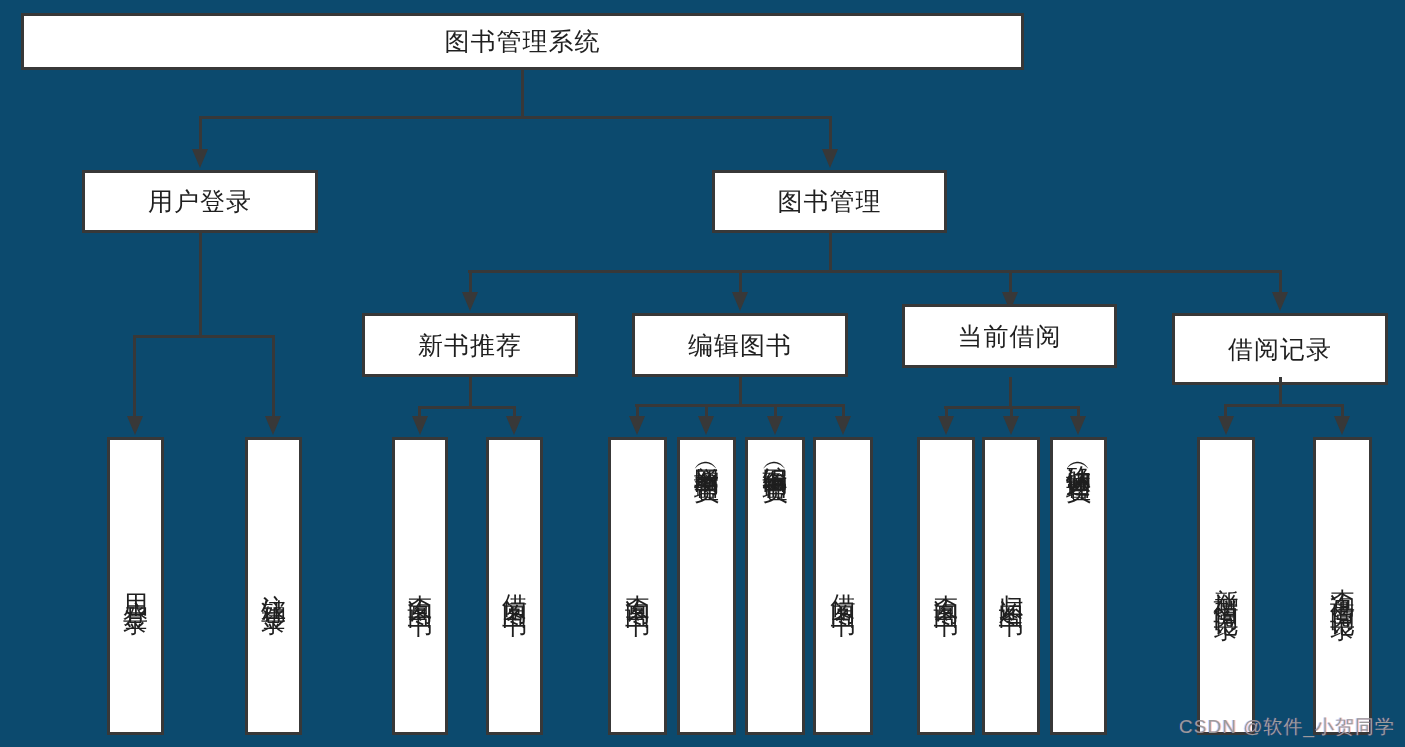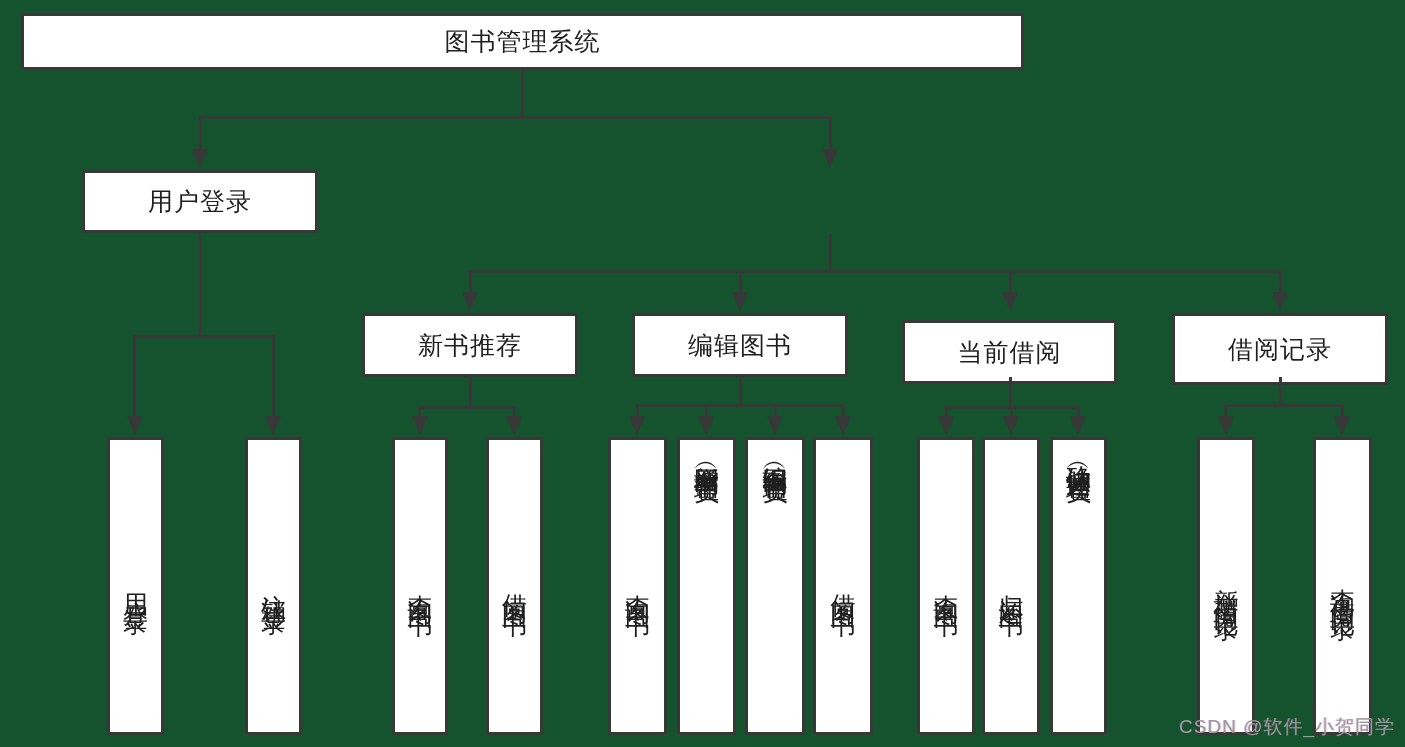--- a/index.html
+++ b/index.html
@@ -4,21 +4,21 @@
 <style>
   html, body {
     margin: 0;
     padding: 0;
     background: #ffffff;
   }
   #canvas {
     position: relative;
     width: 1405px;
     height: 747px;
-    background: #14532d;
+    background: #0c4a6e;
     overflow: hidden;
     font-family: "Liberation Sans", "DejaVu Sans", sans-serif;
     color: #1f1f1f;
   }
   
   .hbox {
     position: absolute;
     box-sizing: border-box;
     border: 3px solid #383838;
     background: #ffffff;
@@ -97,20 +97,23 @@
 
   <div class="vline" style="left:521px; top:70px; height:48px;"></div>
   <div class="hline" style="left:199px; top:116px; width:632px;"></div>
   <div class="vline" style="left:199px; top:116px; height:35px;"></div>
   <div class="arrow" style="left:192px; top:149px;"></div>
   <div class="vline" style="left:829px; top:116px; height:35px;"></div>
   <div class="arrow" style="left:822px; top:149px;"></div>
 
   <div class="hbox" style="left:82px; top:170px; width:236px; height:63px;">
     <span>用户登录</span>
+  </div>
+  <div class="hbox" style="left:712px; top:170px; width:235px; height:63px;">
+    <span>图书管理</span>
   </div>
 
   <div class="vline" style="left:199px; top:233px; height:104px;"></div>
   <div class="hline" style="left:133px; top:335px; width:142px;"></div>
   <div class="vline" style="left:133px; top:335px; height:82px;"></div>
   <div class="arrow" style="left:127px; top:416px;"></div>
   <div class="vline" style="left:272px; top:335px; height:82px;"></div>
   <div class="arrow" style="left:265px; top:416px;"></div>
 
   <div class="vline" style="left:829px; top:233px; height:40px;"></div>
@@ -123,21 +126,21 @@
   <div class="arrow" style="left:1002px; top:292px;"></div>
   <div class="vline" style="left:1279px; top:270px; height:24px;"></div>
   <div class="arrow" style="left:1272px; top:292px;"></div>
 
   <div class="hbox" style="left:362px; top:313px; width:216px; height:64px;">
     <span>新书推荐</span>
   </div>
   <div class="hbox" style="left:632px; top:313px; width:216px; height:64px;">
     <span>编辑图书</span>
   </div>
-  <div class="hbox" style="left:902px; top:320px; width:215px; height:64px;">
+  <div class="hbox" style="left:902px; top:304px; width:215px; height:64px;">
     <span>当前借阅</span>
   </div>
   <div class="hbox" style="left:1172px; top:313px; width:216px; height:72px;">
     <span>借阅记录</span>
   </div>
 
   <div class="vline" style="left:469px; top:377px; height:31px;"></div>
   <div class="hline" style="left:418px; top:406px; width:98px;"></div>
   <div class="vline" style="left:418px; top:406px; height:12px;"></div>
   <div class="arrow" style="left:412px; top:416px;"></div>

